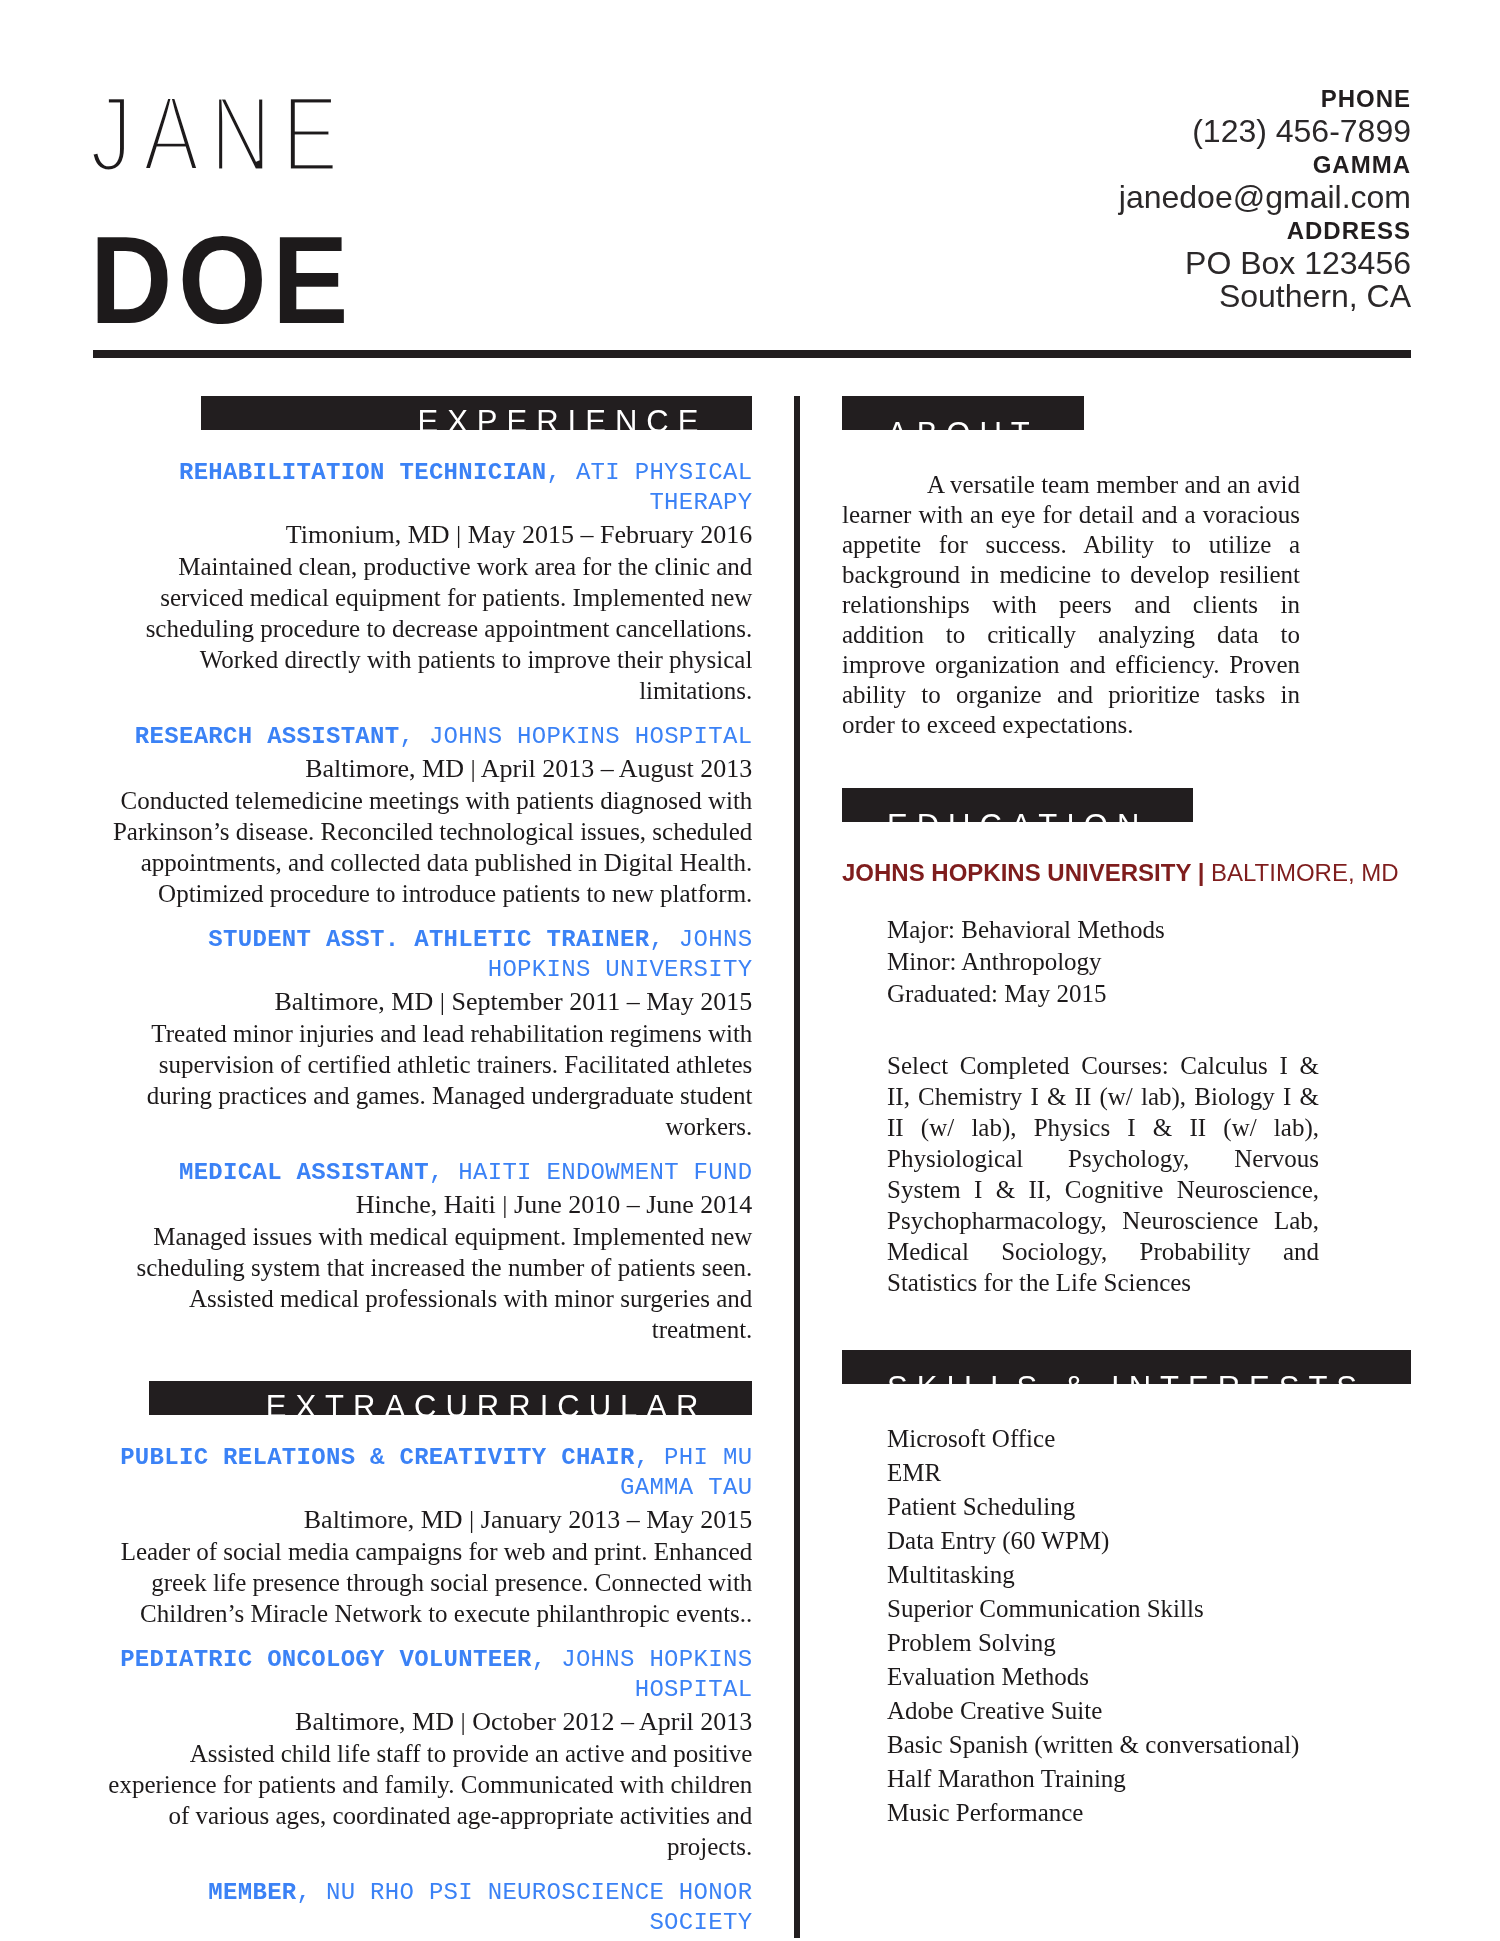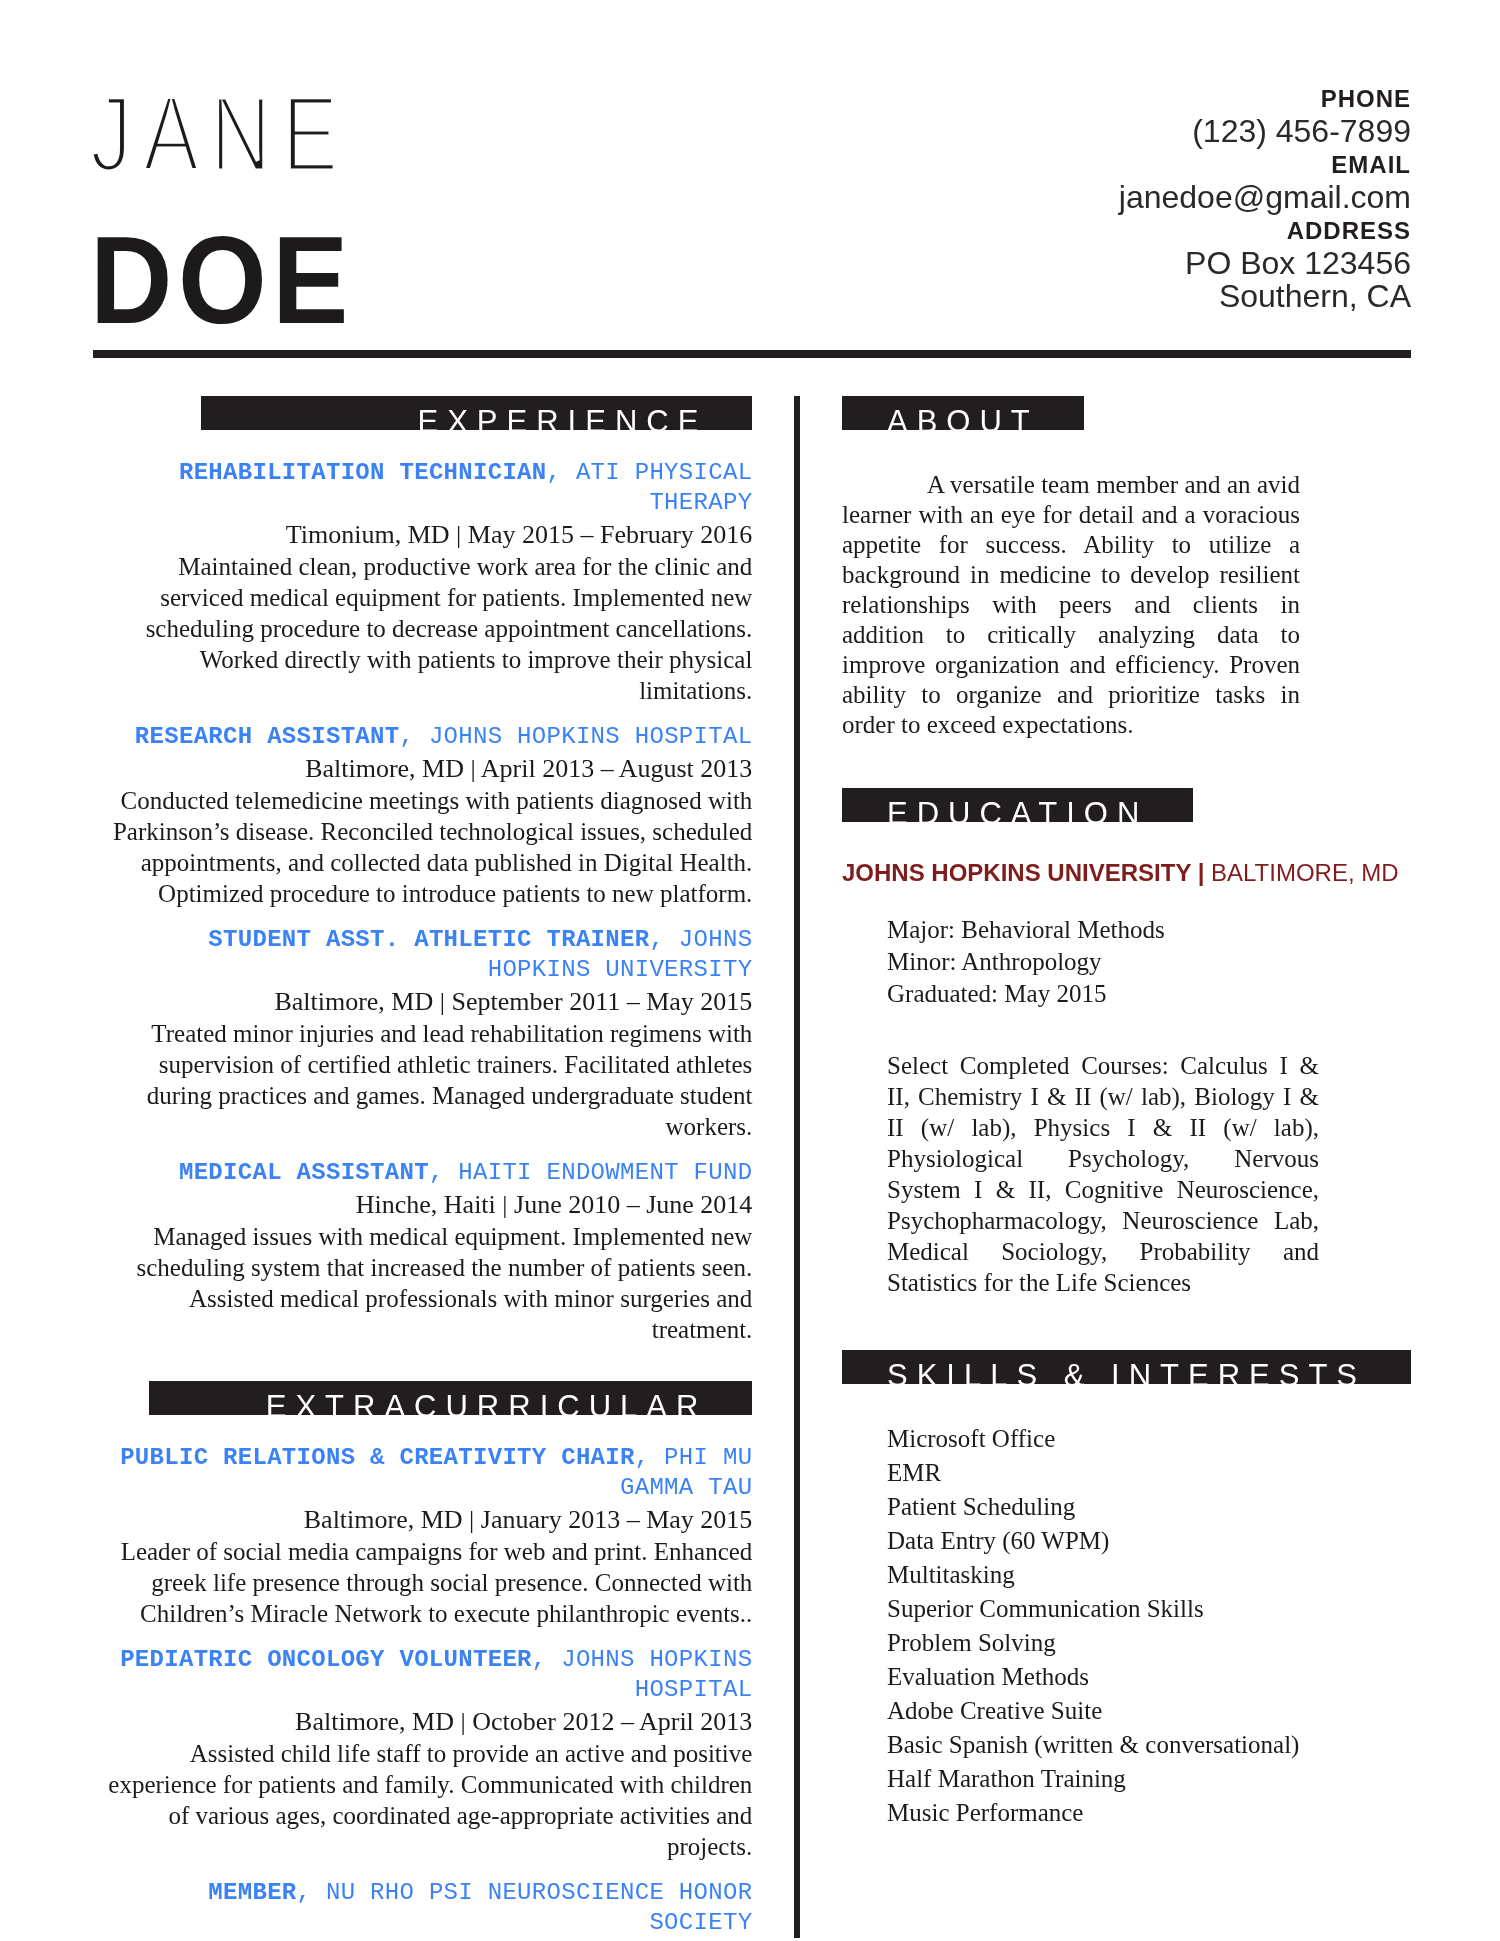--- a/index.html
+++ b/index.html
@@ -36,21 +36,21 @@
   
   .bar{
     background:#221e1f;color:#ffffff;
     font-family:"Liberation Sans",sans-serif;
     font-size:31px;letter-spacing:9px;
     height:34px;line-height:51px;box-sizing:border-box;white-space:nowrap;
   }
   .col-left .bar{margin-left:auto;text-align:right;padding-right:45px;}
   .bar.experience{width:551px;}
   .bar.extracurricular{width:603px;margin-top:36px;}
-  .col-right .bar{width:fit-content;padding:0 45px;text-align:center;}
+  .col-right .bar{width:fit-content;padding:12px 45px;text-align:center;}
 
   
   .entry{margin-top:16px;}
   .entry.first{margin-top:28px;}
   .entry-title{font-family:Liberation Mono, monospace;font-size:24px;line-height:30px;letter-spacing:.3px;color:#3b82f6;}
   .entry-title .t-bold{font-weight:bold;}
   .entry-meta{font-size:26px;line-height:33px;}
   .entry-desc{font-size:25px;line-height:31px;}
 
   
@@ -68,21 +68,21 @@
 
 <div class="page">
 
   <div class="header">
     <div class="first-name">JANE</div>
     <div class="last-name">DOE</div>
 
     <div class="contact">
       <div class="label">PHONE</div>
       <div class="value">(123) 456-7899</div>
-      <div class="label">EMAIL</div>
+      <div class="label">GAMMA</div>
       <div class="value">janedoe@gmail.com</div>
       <div class="label">ADDRESS</div>
       <div class="value">PO Box 123456</div>
       <div class="value">Southern, CA</div>
     </div>
   </div>
 
   <div class="rule"></div>
 
   <div class="columns">

